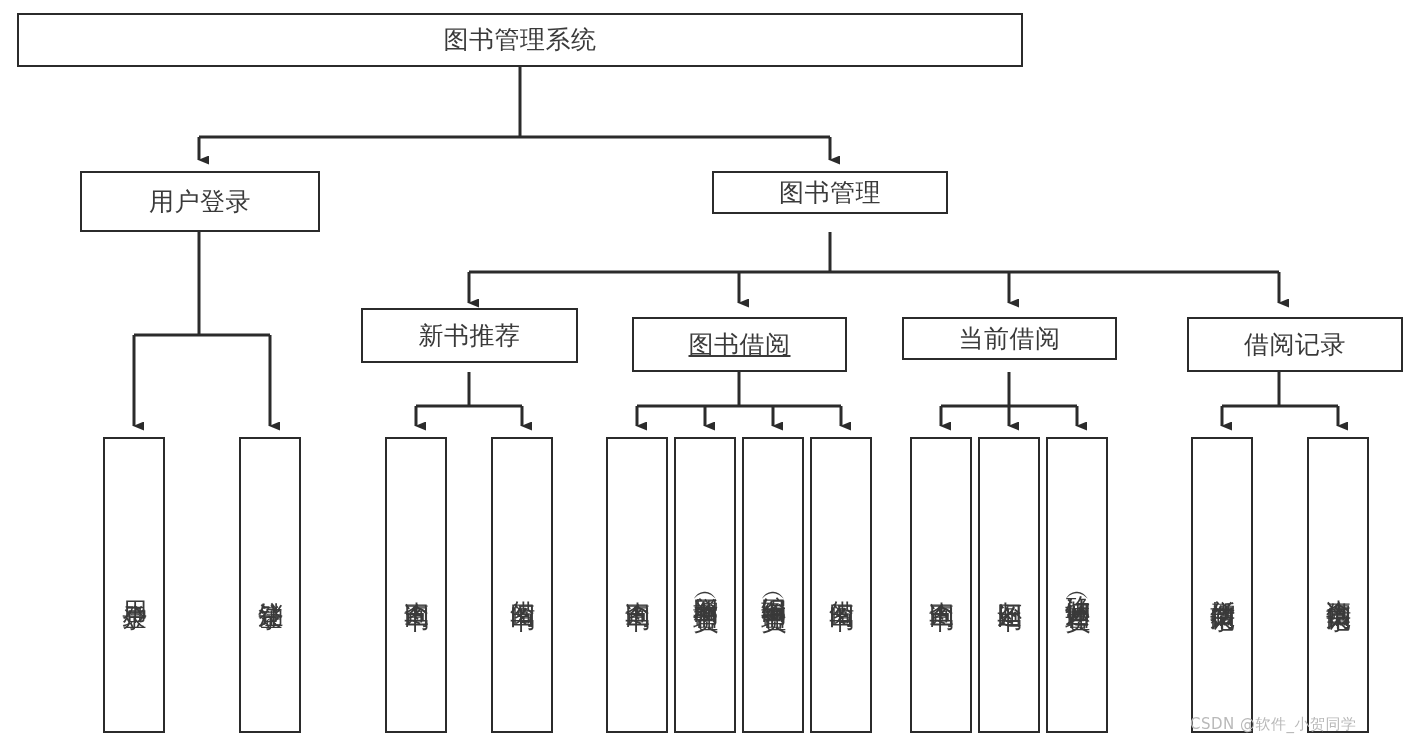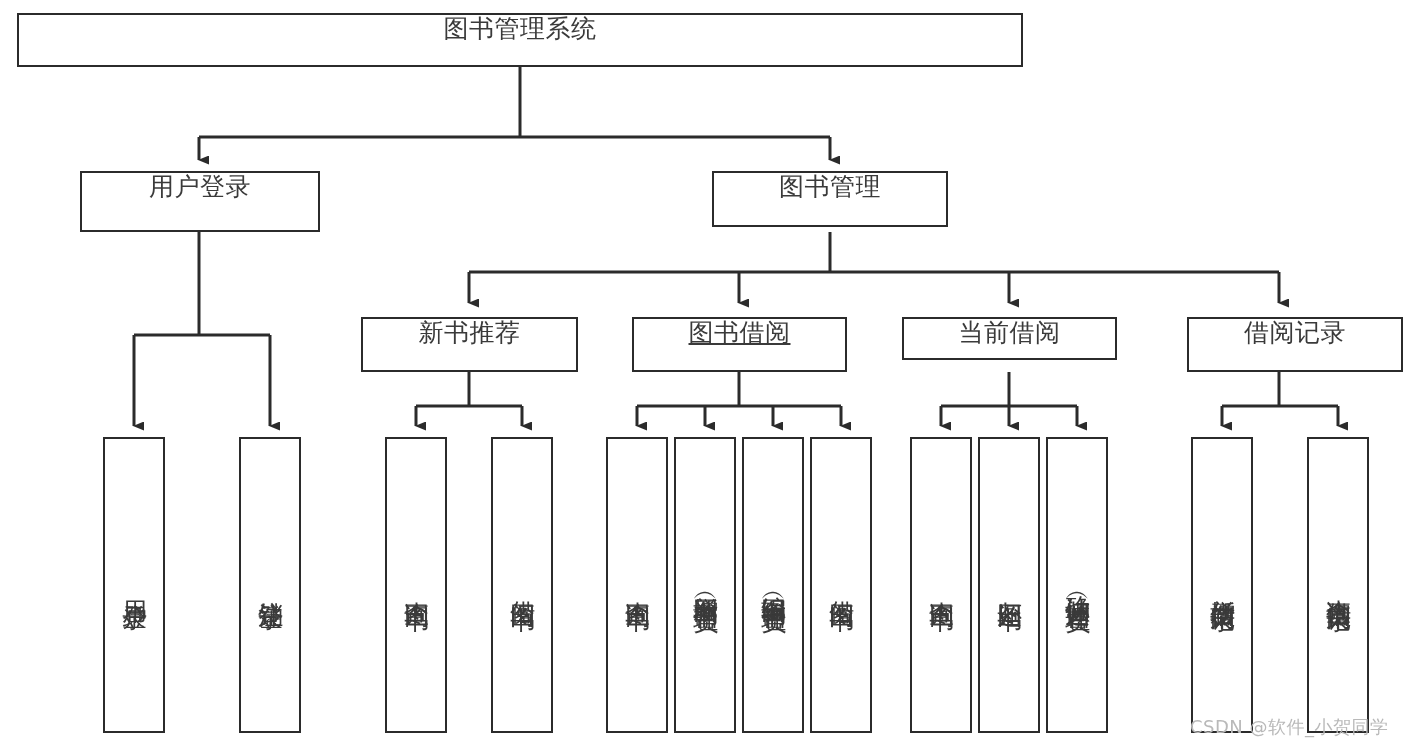--- a/index.html
+++ b/index.html
@@ -23,20 +23,21 @@
     width: 1405px;
     height: 747px;
     pointer-events: none;
   }
   .node {
     position: absolute;
     box-sizing: border-box;
     border: 2px solid #2b2b2b;
     background: #ffffff;
     display: flex;
+    align-items: center;
     justify-content: center;
     color: #3a3a3a;
   }
   .node-label {
     color: #3a3a3a;
     letter-spacing: 0.5px;
     white-space: nowrap;
   }
   
   .node.horiz .node-label {
@@ -58,21 +59,21 @@
     text-orientation: upright;
     font-size: 25px;
     line-height: 1.05;
     letter-spacing: 2px;
     white-space: nowrap;
     display: block;
   }
   .watermark {
     position: absolute;
     color: #b9b9b9;
-    font-size: 18px;
+    font-size: 15px;
     font-family: "DejaVu Sans", "Liberation Sans", sans-serif;
     white-space: nowrap;
     letter-spacing: 0.5px;
   }
 </style>
 </head>
 <body>
 
 <div id="diagram-root">
 
@@ -129,25 +130,25 @@
   </svg>
 
   <div class="node horiz root" style="left:17px; top:13px; width:1006px; height:54px;">
     <span class="node-label">图书管理系统</span>
   </div>
 
   <div class="node horiz" style="left:80px; top:171px; width:240px; height:61px;">
     <span class="node-label">用户登录</span>
   </div>
 
-  <div class="node horiz" style="left:712px; top:171px; width:236px; height:56px;">
+  <div class="node horiz" style="left:712px; top:171px; width:236px; height:43px;">
     <span class="node-label">图书管理</span>
   </div>
 
-  <div class="node horiz" style="left:361px; top:317px; width:217px; height:55px;">
+  <div class="node horiz" style="left:361px; top:308px; width:217px; height:55px;">
     <span class="node-label">新书推荐</span>
   </div>
 
   <div class="node horiz" style="left:632px; top:317px; width:215px; height:55px;text-decoration:underline;">
     <span class="node-label">图书借阅</span>
   </div>
 
   <div class="node horiz" style="left:902px; top:317px; width:215px; height:43px;">
     <span class="node-label">当前借阅</span>
   </div>

